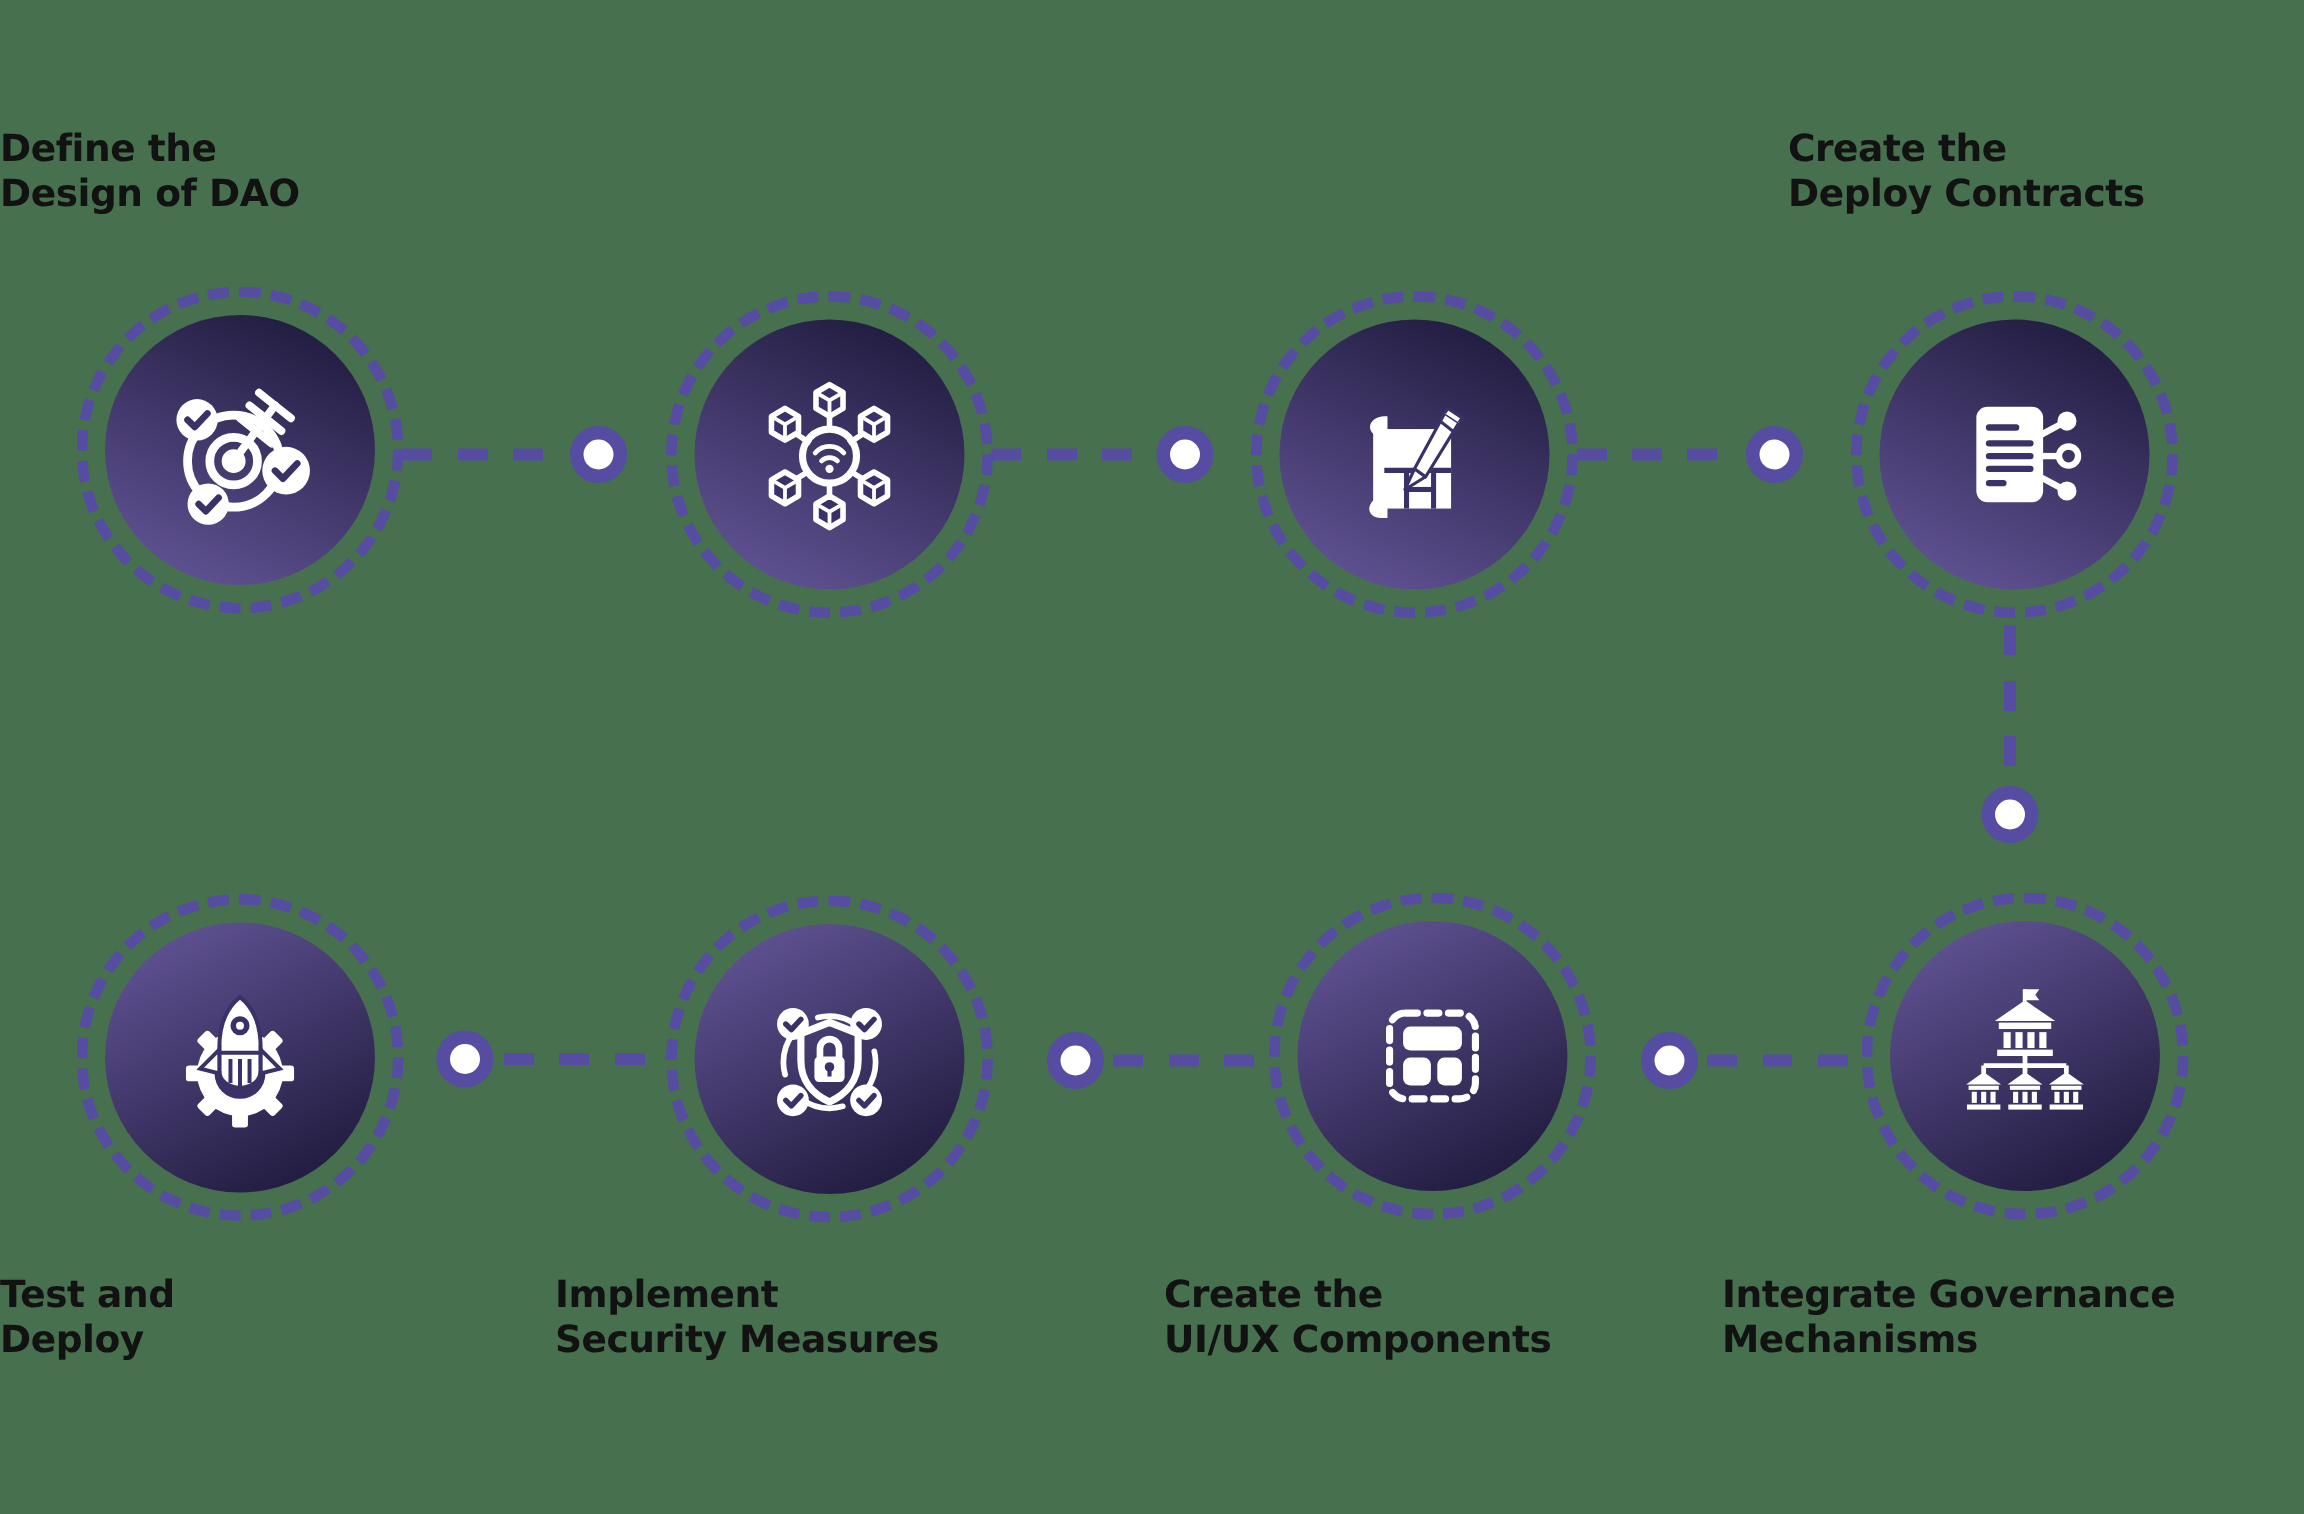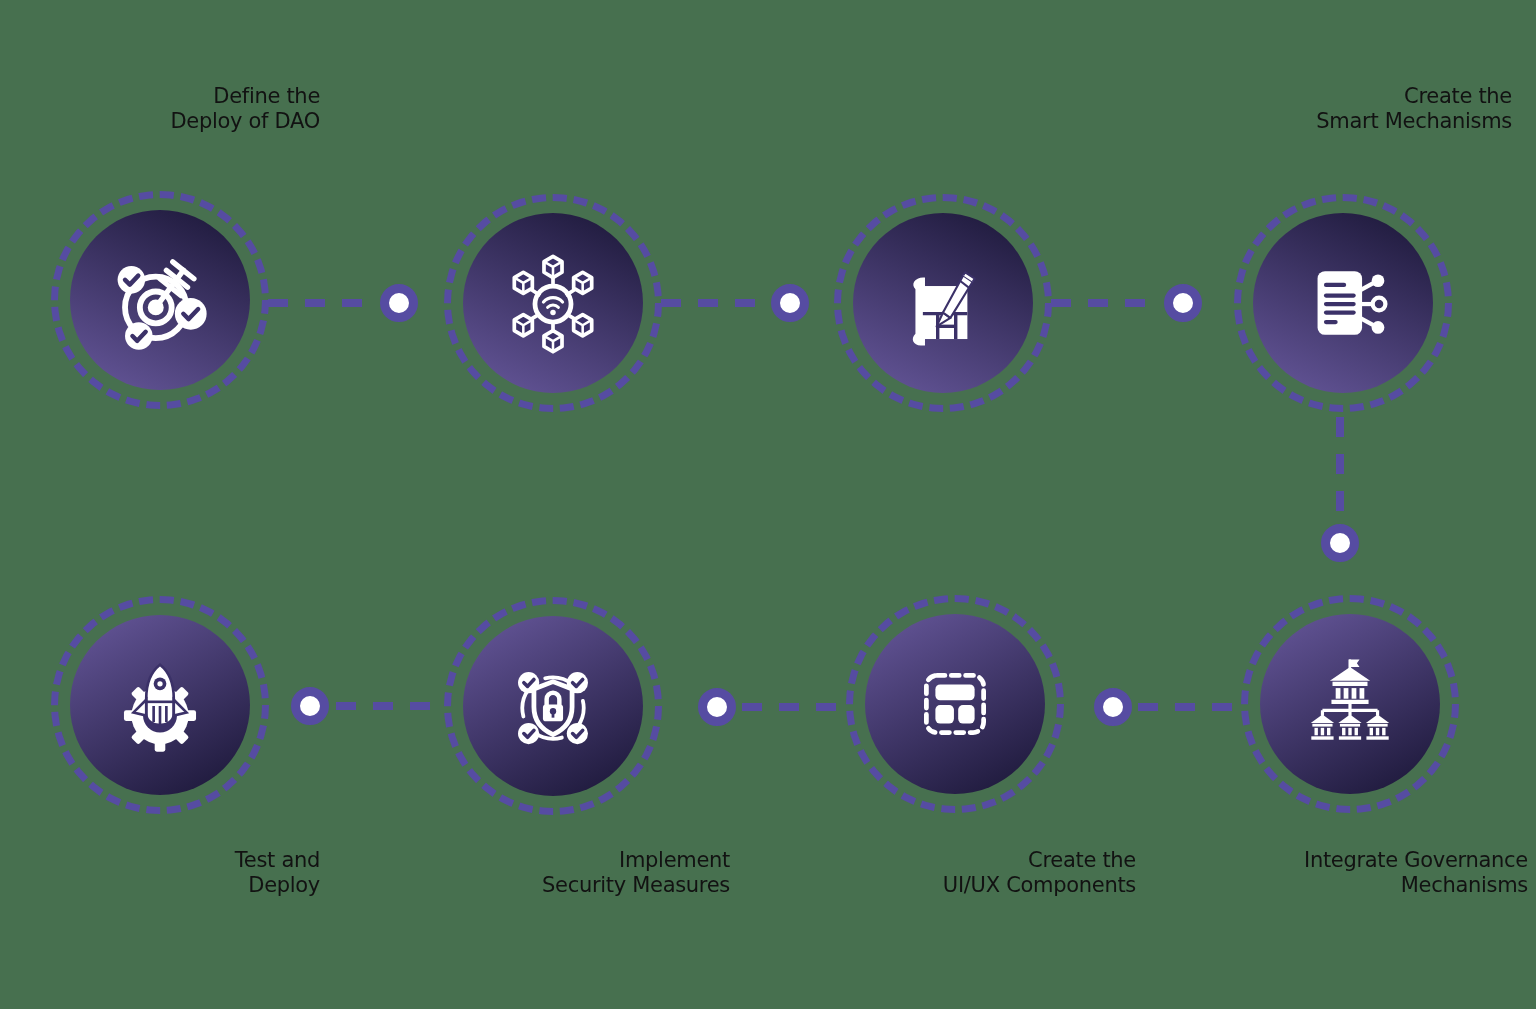--- a/index.html
+++ b/index.html
@@ -32,36 +32,36 @@
     position:absolute;height:8px;
     background:repeating-linear-gradient(90deg,var(--purple,#564CA2) 0 20px,transparent 20px 37px);
   }
   .vdash{
     position:absolute;width:8px;
     background:repeating-linear-gradient(180deg,var(--purple,#564CA2) 0 20px,transparent 20px 37px);
   }
 
   
   .title{
-    position:absolute;text-align:right;color:var(--text,#111);
-    font-weight:400;font-size:21px;line-height:1.18;letter-spacing:-0.3px;
+    position:absolute;text-align:left;color:var(--text,#111);
+    font-weight:700;font-size:25px;line-height:1.18;letter-spacing:-0.3px;
   }
 </style>
 </head>
 <body style="--background: #47704F; --purple: #564CA2; --grad-dark: #201B3E; --grad-light: #67589C; --icon-white: #FFFFFF; --icon-inner-purple: #3B3168; --text: #121212;">
 
 <div class="stage">
 
   <div class="title" style="left:0px;top:84px;width:320px;">
     <div>Define the</div>
-    <div>Deploy of DAO</div>
+    <div>Design of DAO</div>
   </div>
   <div class="title" style="left:1192px;top:84px;width:320px;">
     <div>Create the</div>
-    <div>Smart Mechanisms</div>
+    <div>Deploy Contracts</div>
   </div>
 
   <div class="title" style="left:0px;top:848px;width:320px;">
     <div>Test and</div>
     <div>Deploy</div>
   </div>
   <div class="title" style="left:776px;top:848px;width:360px;">
     <div>Create the</div>
     <div>UI/UX Components</div>
   </div>

